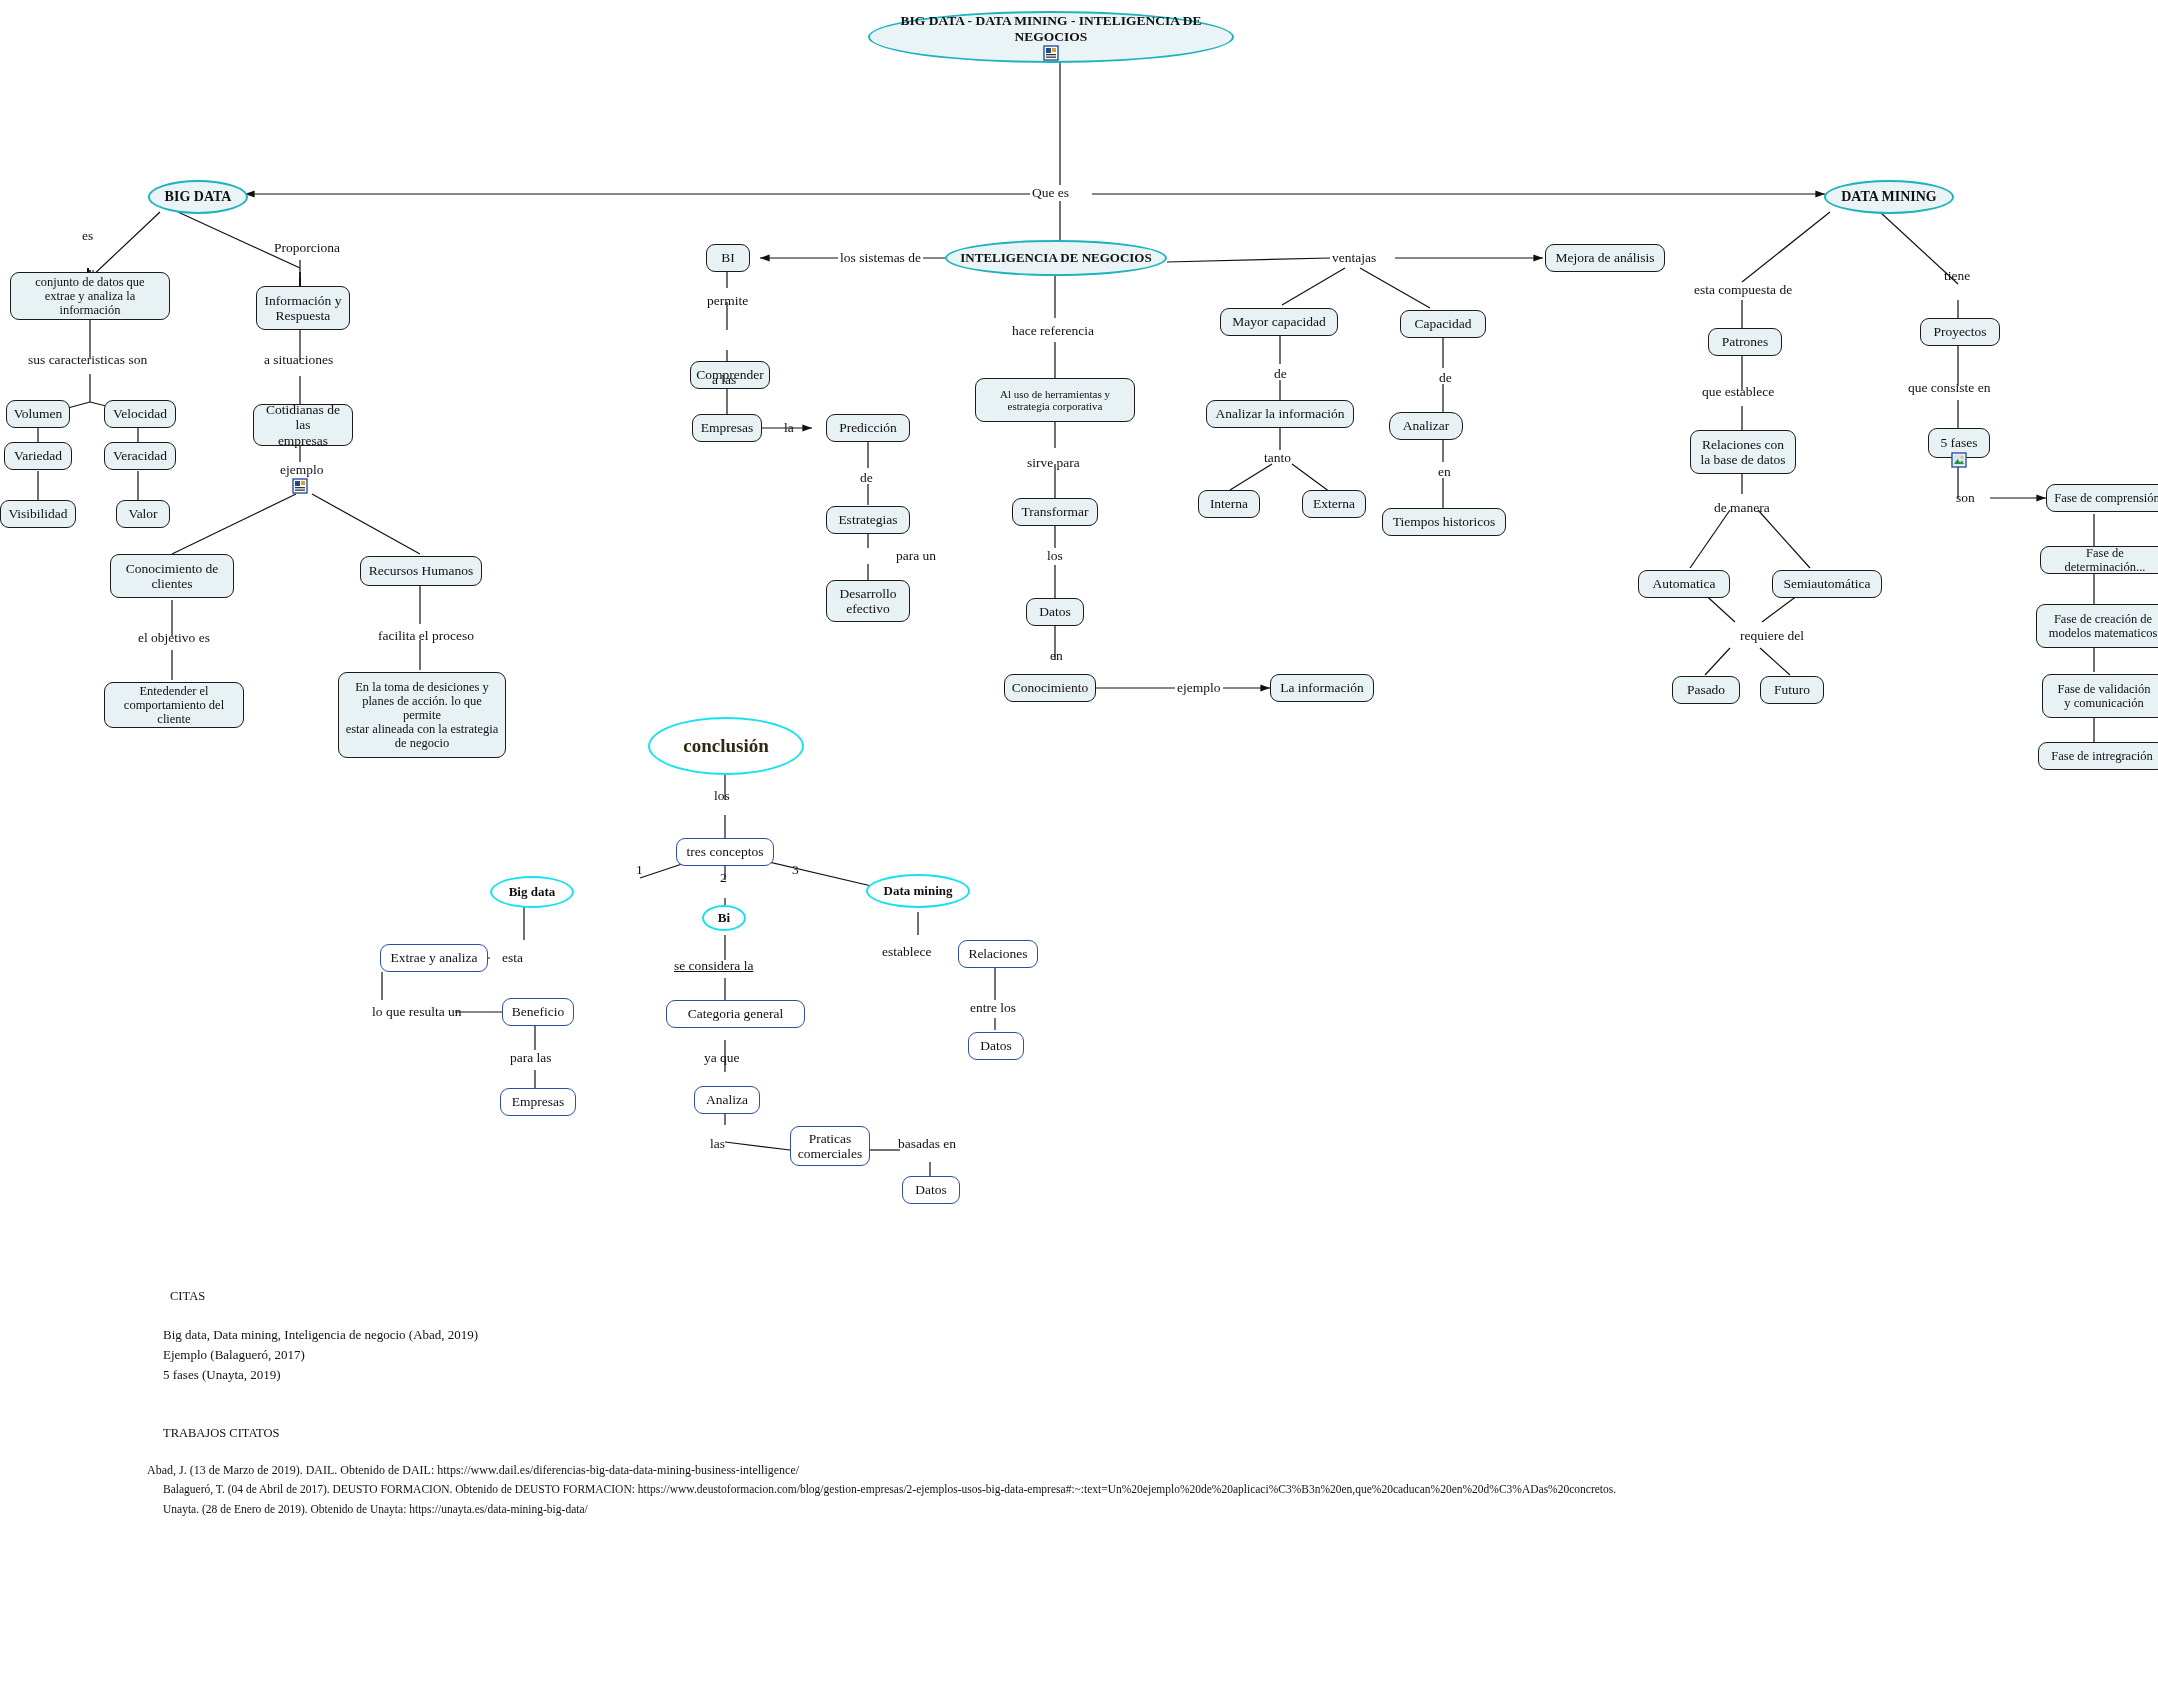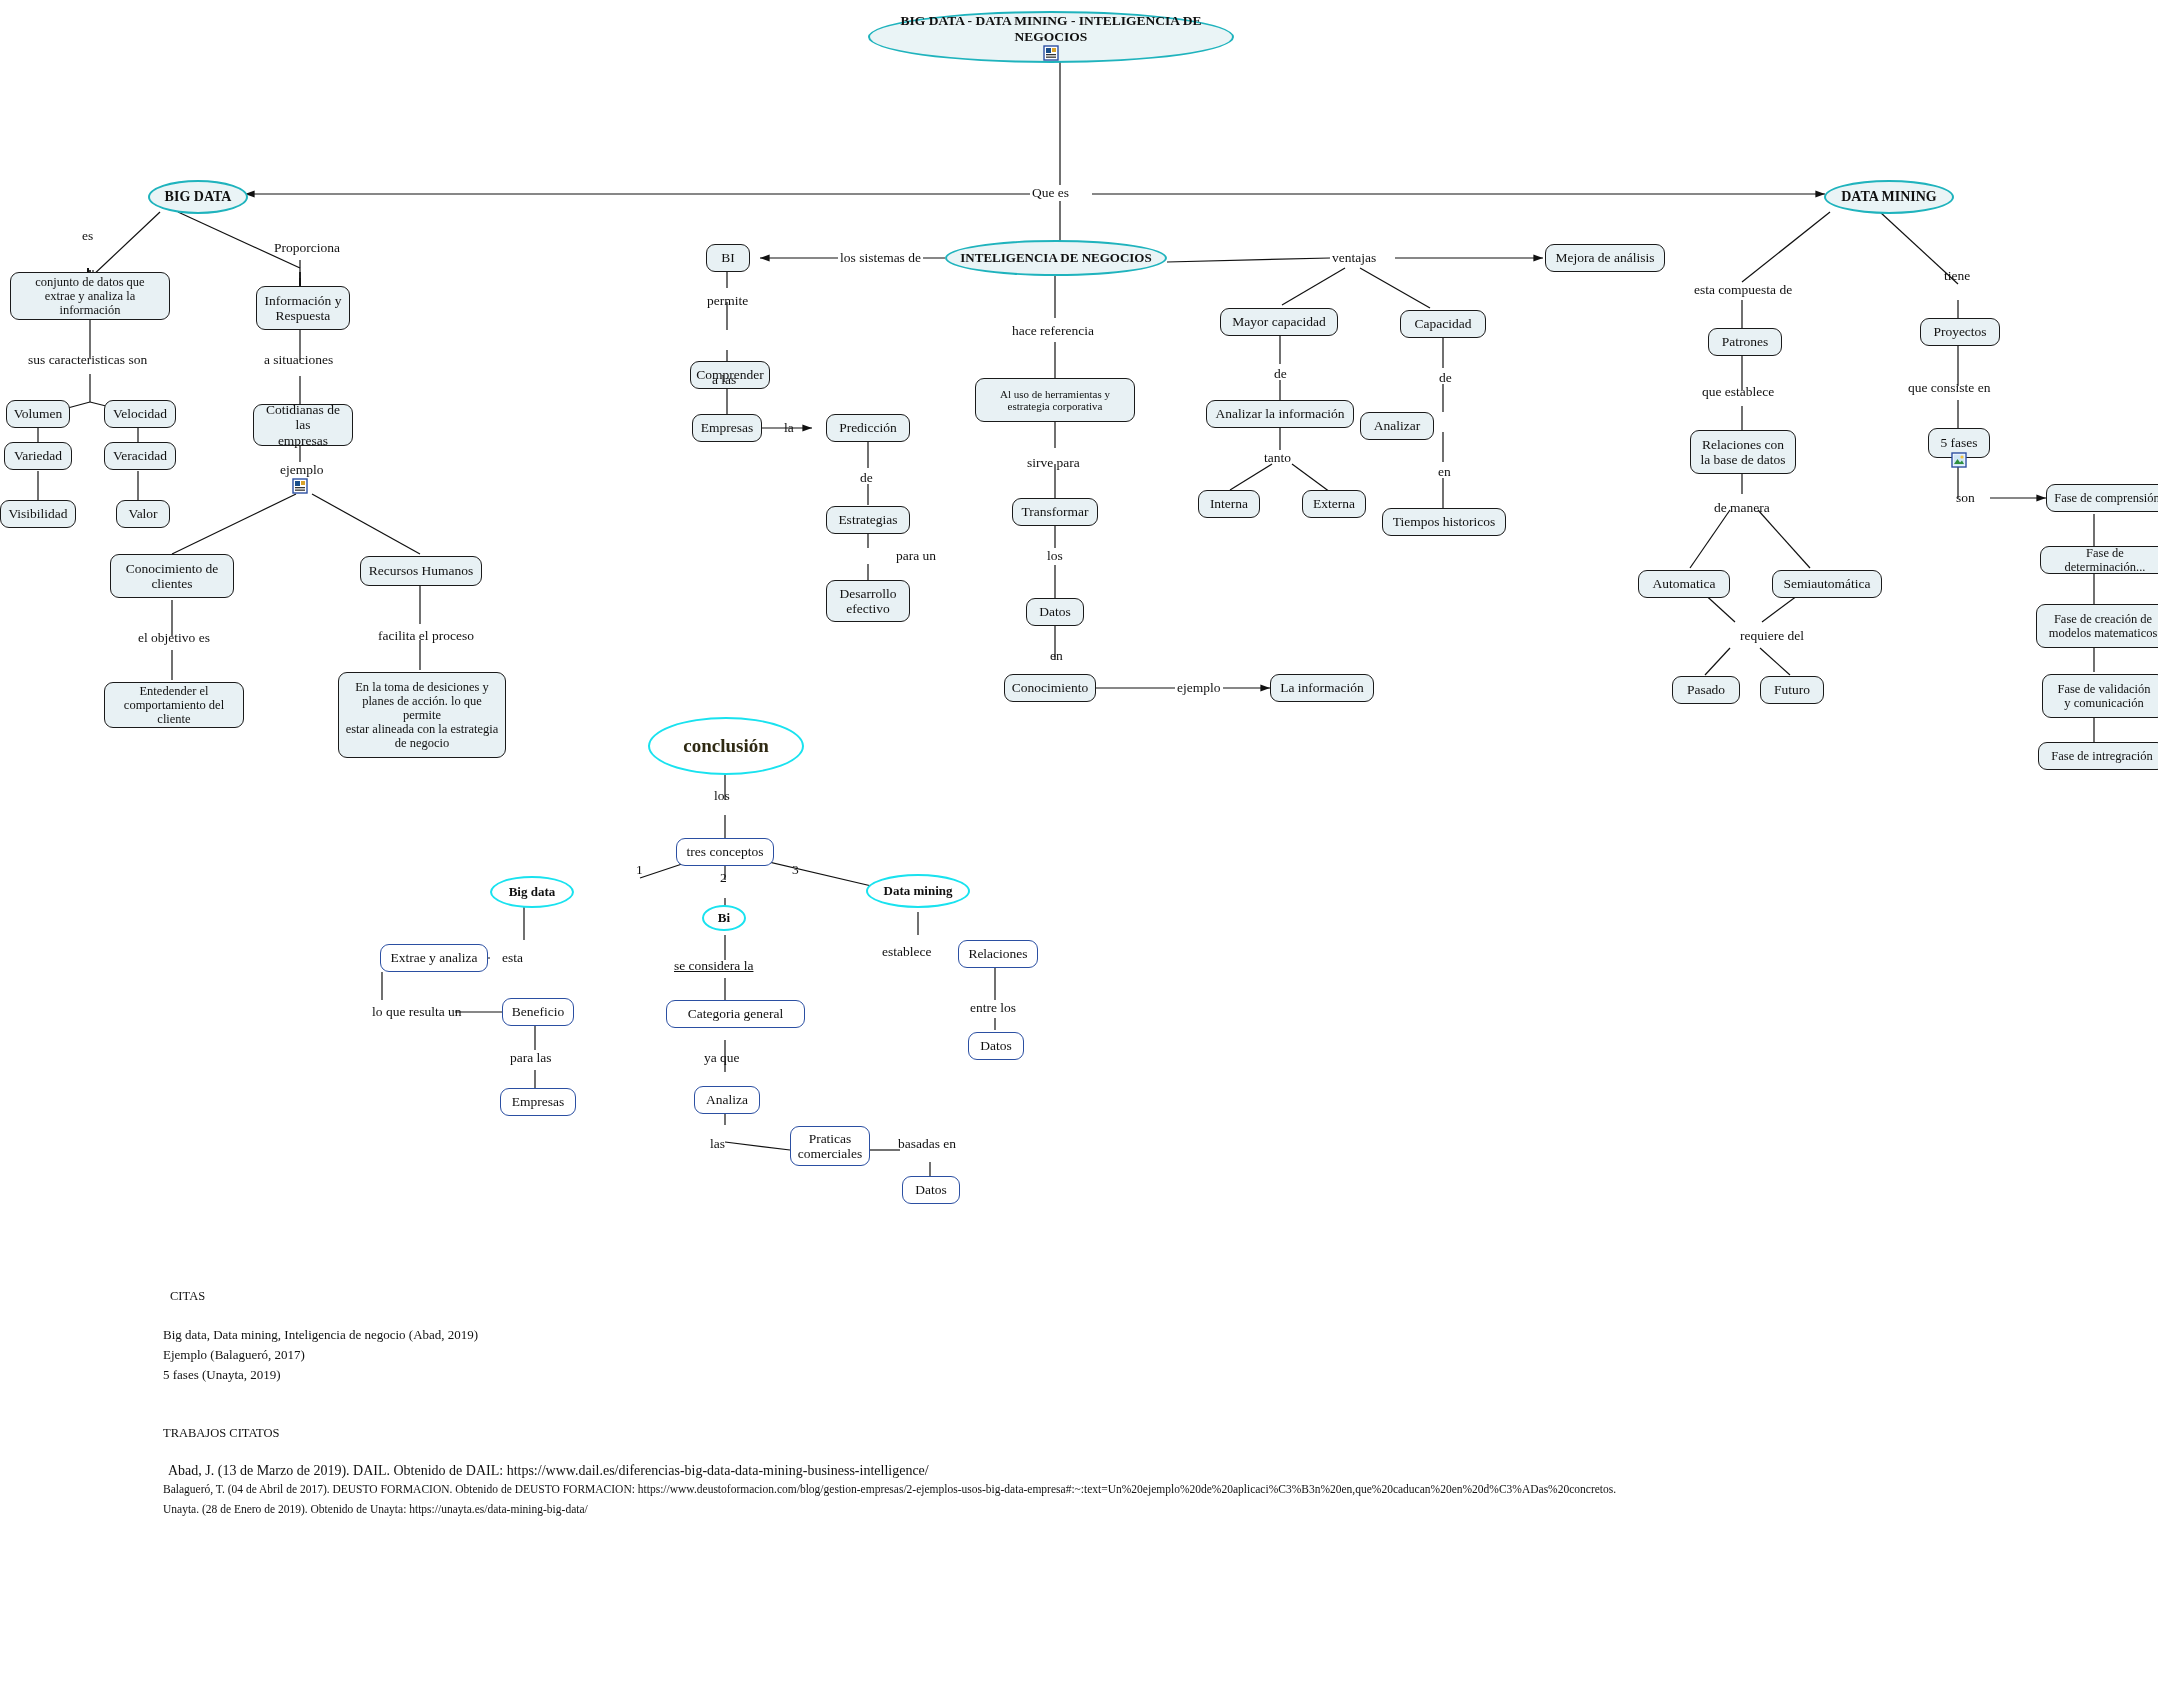--- a/index.html
+++ b/index.html
@@ -336,21 +336,21 @@
   <div class="node box" style="left:1545px;top:244px;width:120px;height:28px;">Mejora de análisis</div>
   <div class="node box" style="left:1220px;top:308px;width:118px;height:28px;">Mayor capacidad</div>
   <div class="lbl plain" style="left:1272px;top:366px;">de</div>
   <div class="node box" style="left:1206px;top:400px;width:148px;height:28px;">Analizar la información</div>
   <div class="lbl plain" style="left:1262px;top:450px;">tanto</div>
   <div class="node box" style="left:1198px;top:490px;width:62px;height:28px;">Interna</div>
   <div class="node box" style="left:1302px;top:490px;width:64px;height:28px;">Externa</div>
 
   <div class="node box" style="left:1400px;top:310px;width:86px;height:28px;">Capacidad</div>
   <div class="lbl plain" style="left:1437px;top:370px;">de</div>
-  <div class="node box" style="left:1360px;top:412px;width:74px;height:28px;">Analizar</div>
+  <div class="node box" style="left:1389px;top:412px;width:74px;height:28px;border-radius:12px;">Analizar</div>
   <div class="lbl plain" style="left:1436px;top:464px;">en</div>
   <div class="node box" style="left:1382px;top:508px;width:124px;height:28px;">Tiempos historicos</div>
 
   <div class="node ell" style="left:1824px;top:180px;width:130px;height:34px;">DATA MINING</div>
   <div class="lbl plain" style="left:1692px;top:282px;">esta compuesta de</div>
   <div class="node box" style="left:1708px;top:328px;width:74px;height:28px;">Patrones</div>
   <div class="lbl plain" style="left:1700px;top:384px;">que establece</div>
   <div class="node box" style="left:1690px;top:430px;width:106px;height:44px;white-space:pre-line;">Relaciones con
 la base de datos</div>
   <div class="lbl plain" style="left:1712px;top:500px;">de manera</div>
@@ -414,17 +414,17 @@
   <div class="node blue-box" style="left:958px;top:940px;width:80px;height:28px;">Relaciones</div>
   <div class="lbl plain" style="left:968px;top:1000px;">entre los</div>
   <div class="node blue-box" style="left:968px;top:1032px;width:56px;height:28px;">Datos</div>
 
   <div class="txtblock" style="left:170px;top:1288px;font-size:12.5px;">CITAS</div>
   <div class="txtblock" style="left:163px;top:1326px;">Big data, Data mining, Inteligencia de negocio (Abad, 2019)</div>
   <div class="txtblock" style="left:163px;top:1346px;">Ejemplo (Balagueró, 2017)</div>
   <div class="txtblock" style="left:163px;top:1366px;">5 fases (Unayta, 2019)</div>
 
   <div class="txtblock" style="left:163px;top:1425px;font-size:12.5px;">TRABAJOS CITATOS</div>
-  <div class="txtblock" style="left:168px;top:1462px;font-size:14px;">Abad, J. (13 de Marzo de 2019). DAIL. Obtenido de DAIL: https://www.dail.es/diferencias-big-data-data-mining-business-intelligence/</div>
+  <div class="txtblock" style="left:147px;top:1462px;font-size:12px;">Abad, J. (13 de Marzo de 2019). DAIL. Obtenido de DAIL: https://www.dail.es/diferencias-big-data-data-mining-business-intelligence/</div>
   <div class="txtblock" style="left:163px;top:1482px;font-size:11.5px;">Balagueró, T. (04 de Abril de 2017). DEUSTO FORMACION. Obtenido de DEUSTO FORMACION: https://www.deustoformacion.com/blog/gestion-empresas/2-ejemplos-usos-big-data-empresa#:~:text=Un%20ejemplo%20de%20aplicaci%C3%B3n%20en,que%20caducan%20en%20d%C3%ADas%20concretos.</div>
   <div class="txtblock" style="left:163px;top:1502px;font-size:11.5px;">Unayta. (28 de Enero de 2019). Obtenido de Unayta: https://unayta.es/data-mining-big-data/</div>
 
 </div>
 
 </body></html>

